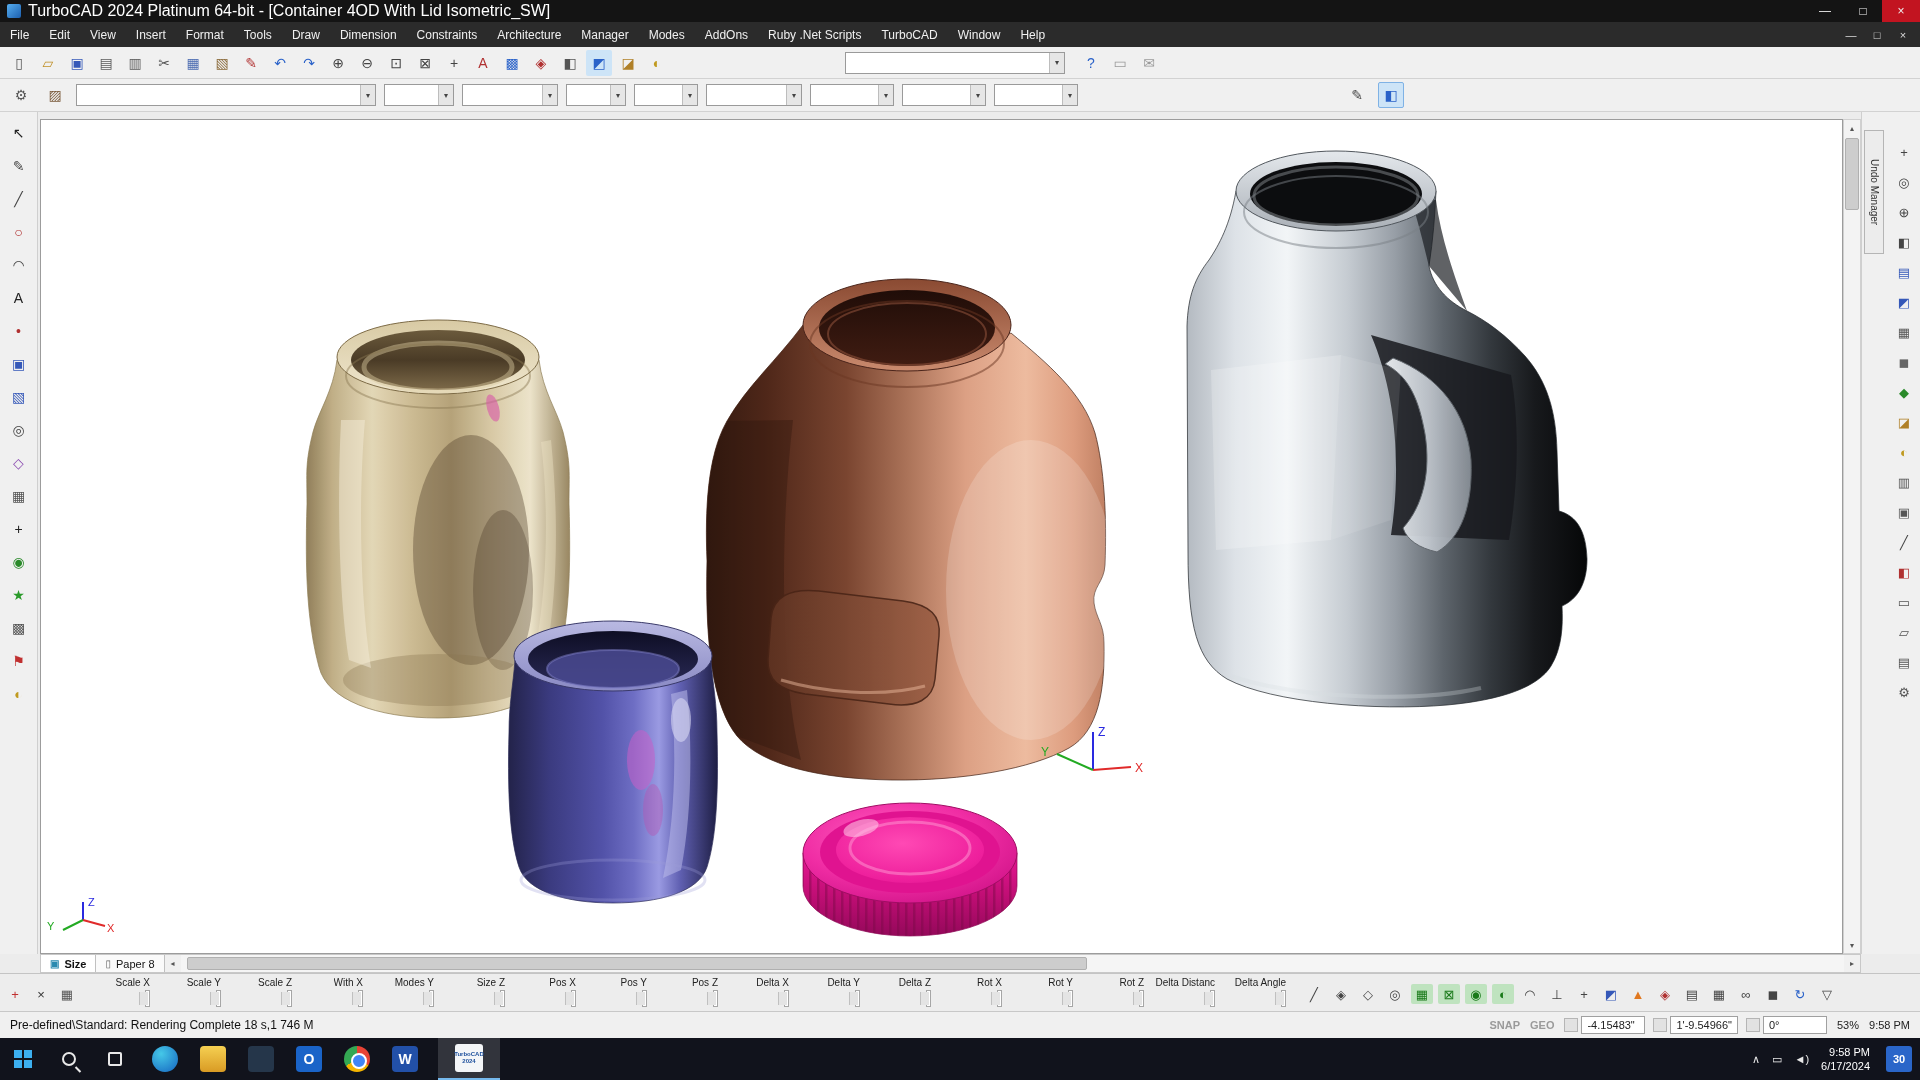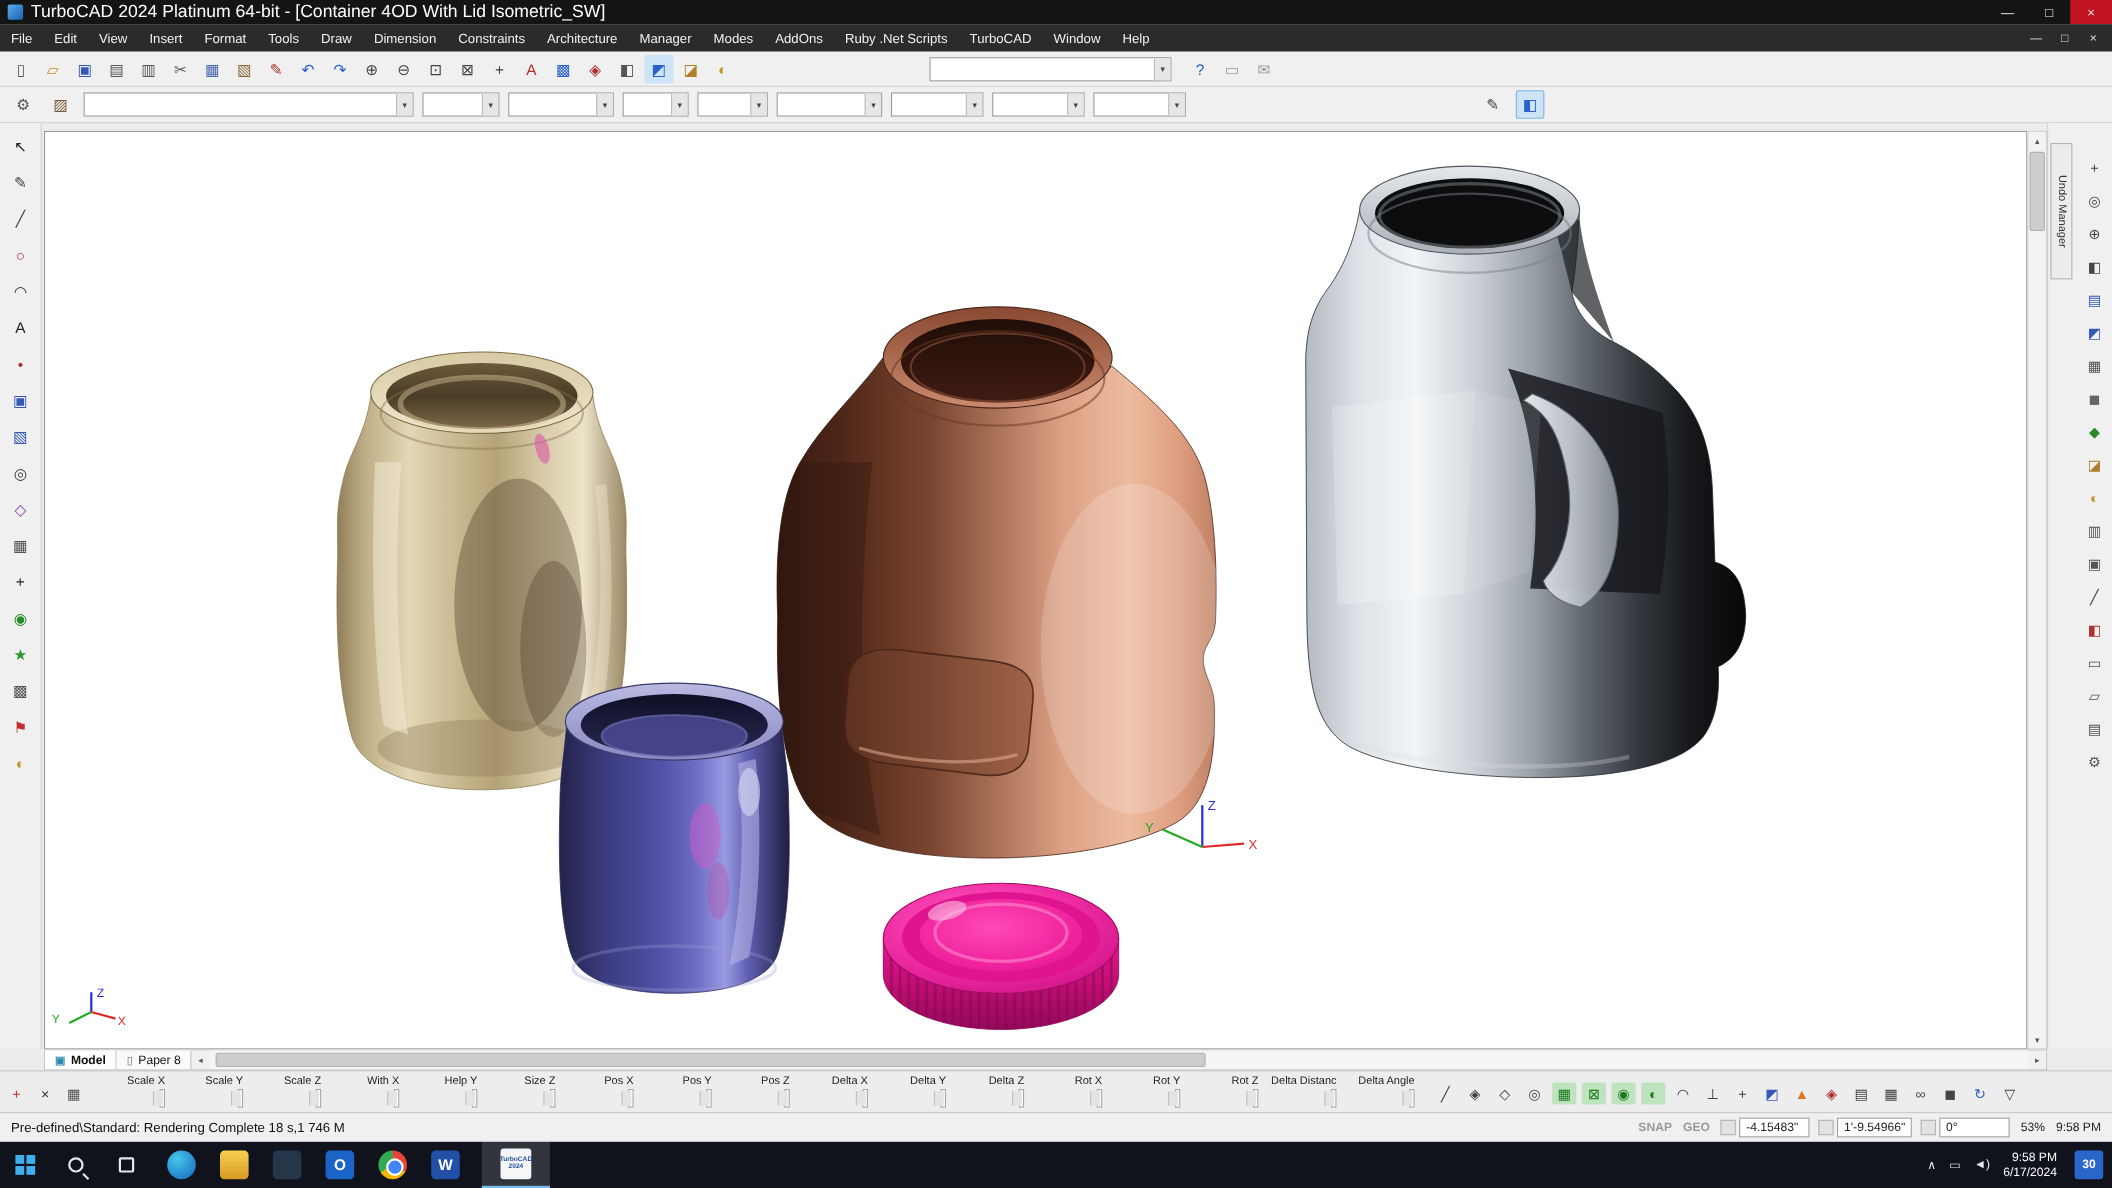--- a/index.html
+++ b/index.html
@@ -580,21 +580,21 @@
       </div>
       <div class="rt-icon" data-name="settings-icon" style="color: rgb(85, 85, 85);">
         <span>⚙</span>
       </div>
     </div>
 </div>
 
 <div class="tabs-row" data-name="sheet-tabs-row">
   <div class="sheet-tab active" data-name="tab-model">
     <span class="tab-ico" style="color:#2a8ab0;" data-name="model-tab-icon">▣</span>
-    <span>Model</span>
+    <span>Size</span>
   </div>
   <div class="sheet-tab" data-name="tab-paper-1">
     <span class="tab-ico" style="color:#666;" data-name="paper-tab-icon">▯</span>
     <span>Paper 8</span>
   </div>
   <div class="scroll-arrow" data-name="scroll-left-arrow">◂</div>
   <div class="hscroll" data-name="horizontal-scrollbar">
     <div class="hthumb" data-name="horizontal-scroll-thumb"></div>
     <div class="hspacer"></div>
   </div>
@@ -642,21 +642,21 @@
 
       <div class="field" data-name="inspector-field">
         <div class="flabel" data-name="field-label">With X</div>
         <div class="finput" data-name="field-input">
           <span></span>
           <span class="flock" data-name="field-spinner"></span>
         </div>
       </div>
 
       <div class="field" data-name="inspector-field">
-        <div class="flabel" data-name="field-label">Help Y</div>
+        <div class="flabel" data-name="field-label">Modes Y</div>
         <div class="finput" data-name="field-input">
           <span></span>
           <span class="flock" data-name="field-spinner"></span>
         </div>
       </div>
 
       <div class="field" data-name="inspector-field">
         <div class="flabel" data-name="field-label">Size Z</div>
         <div class="finput" data-name="field-input">
           <span></span>

